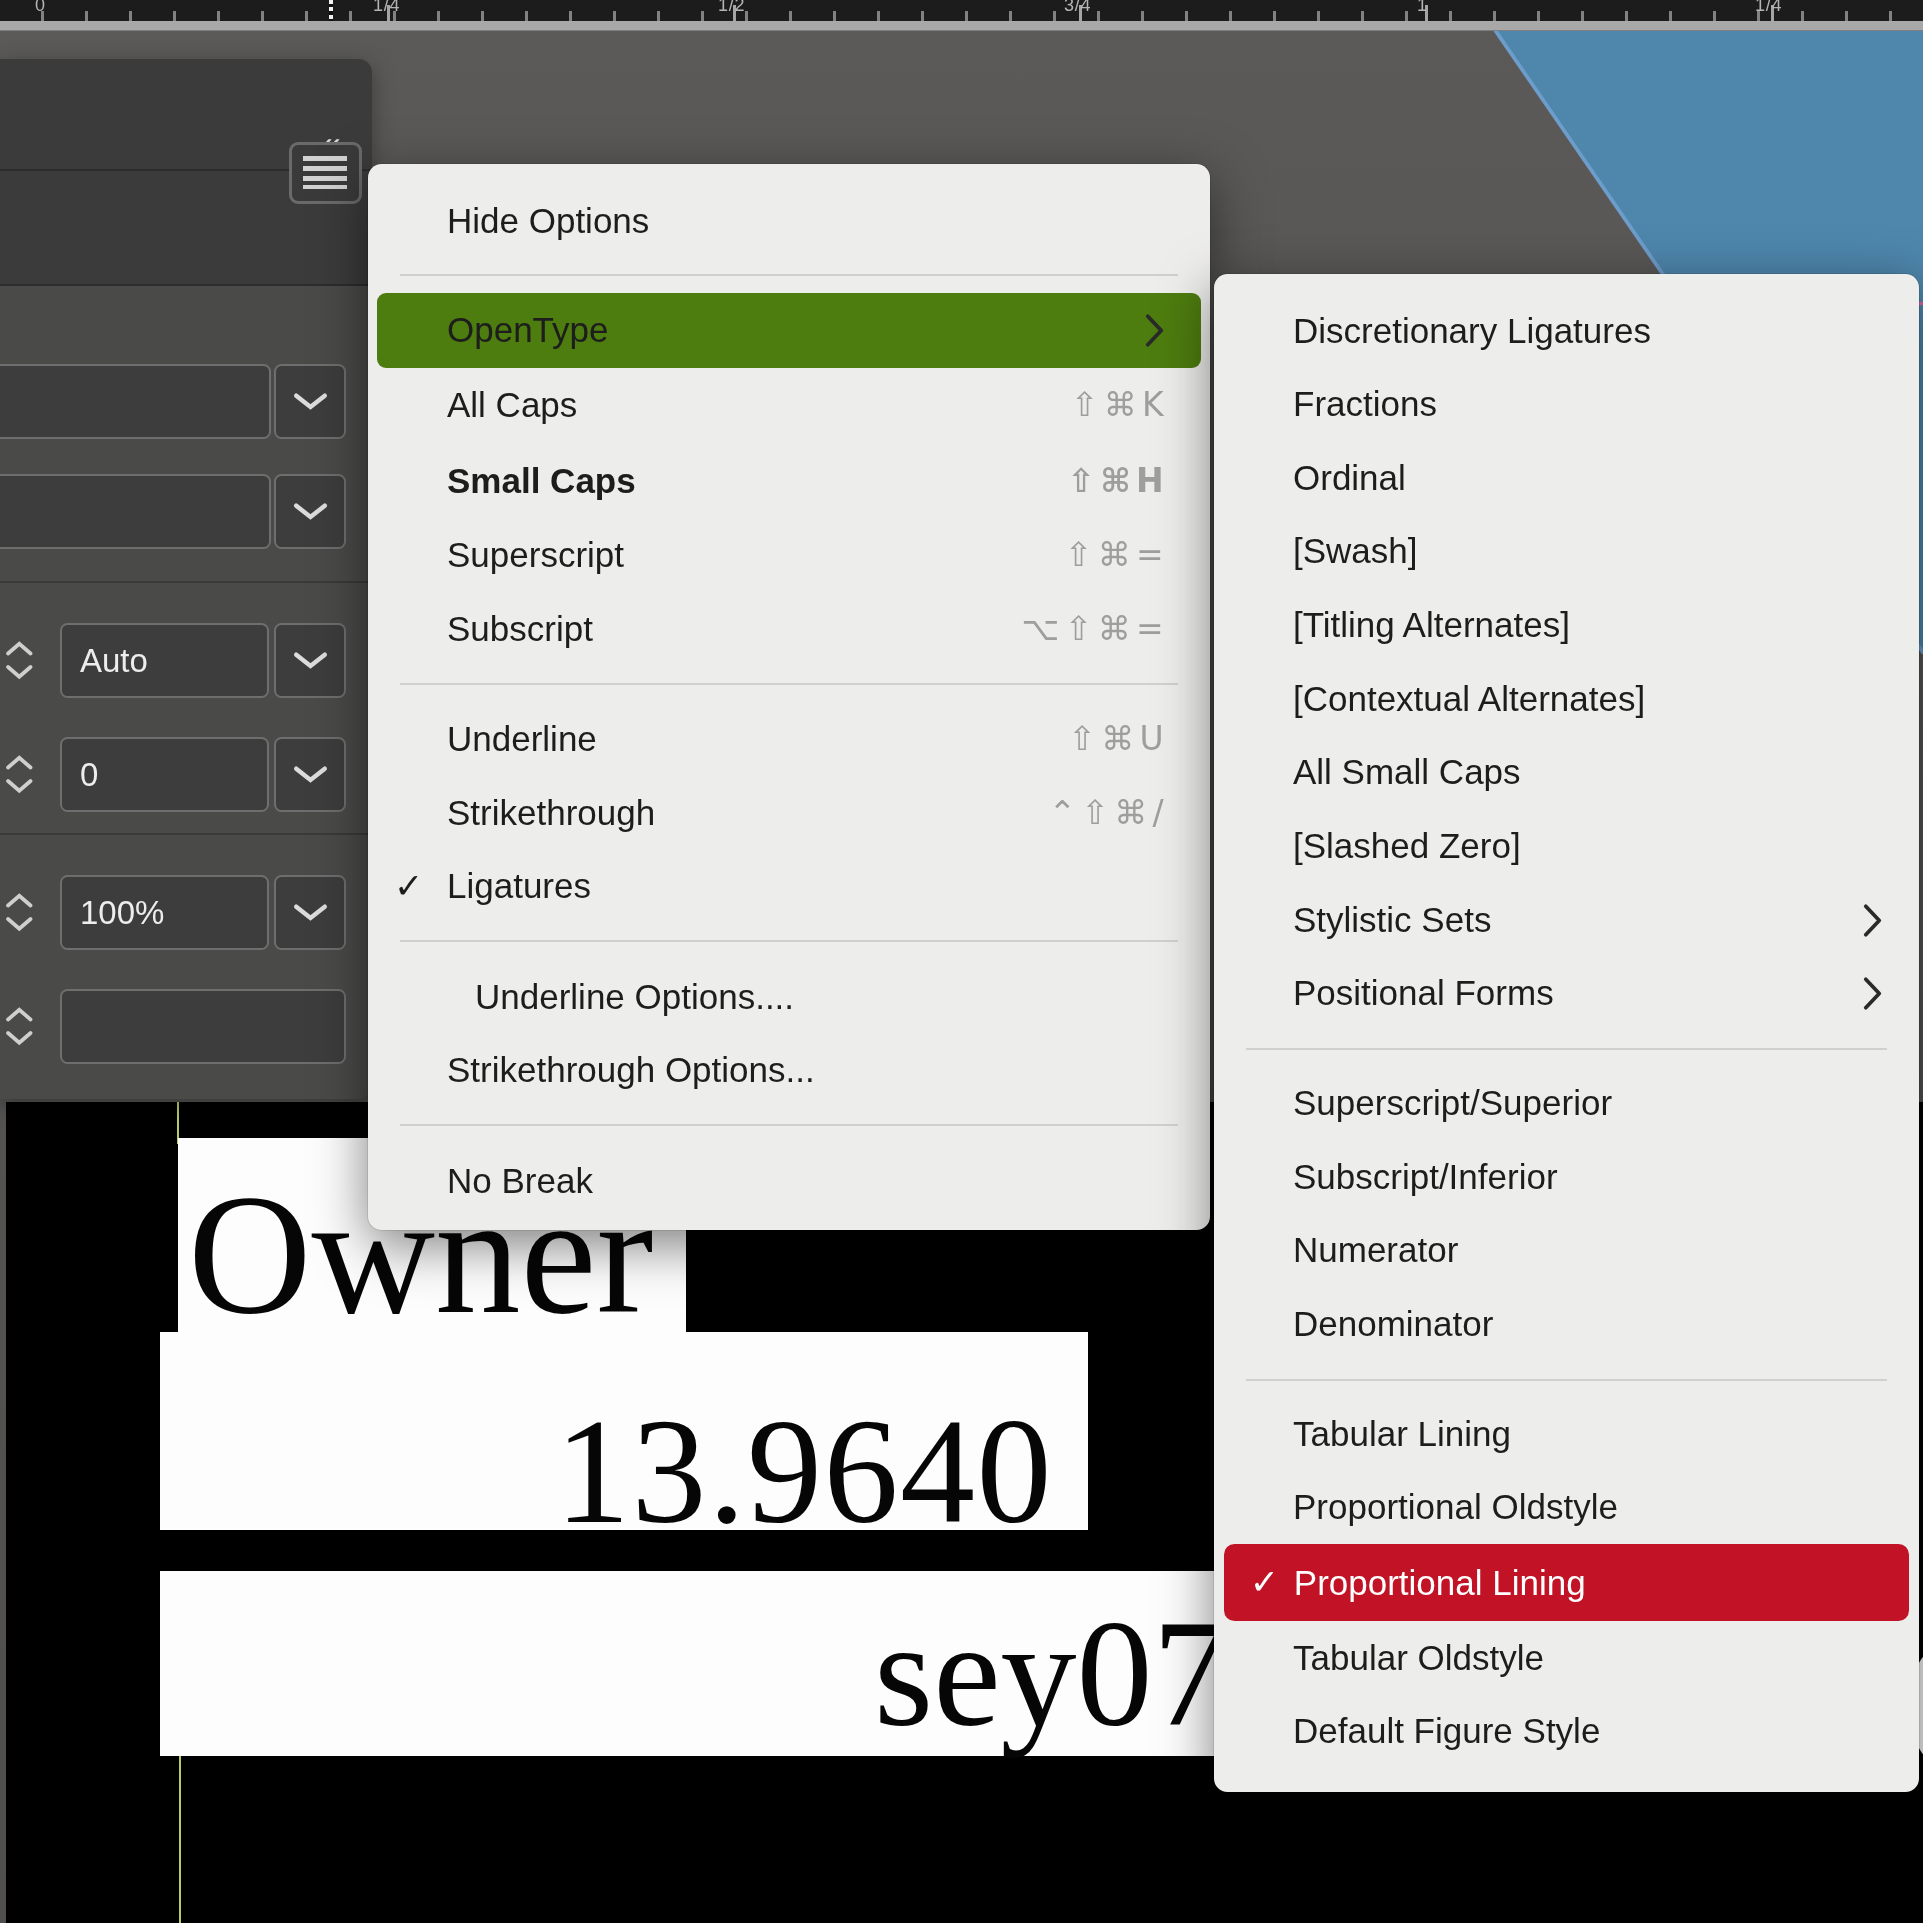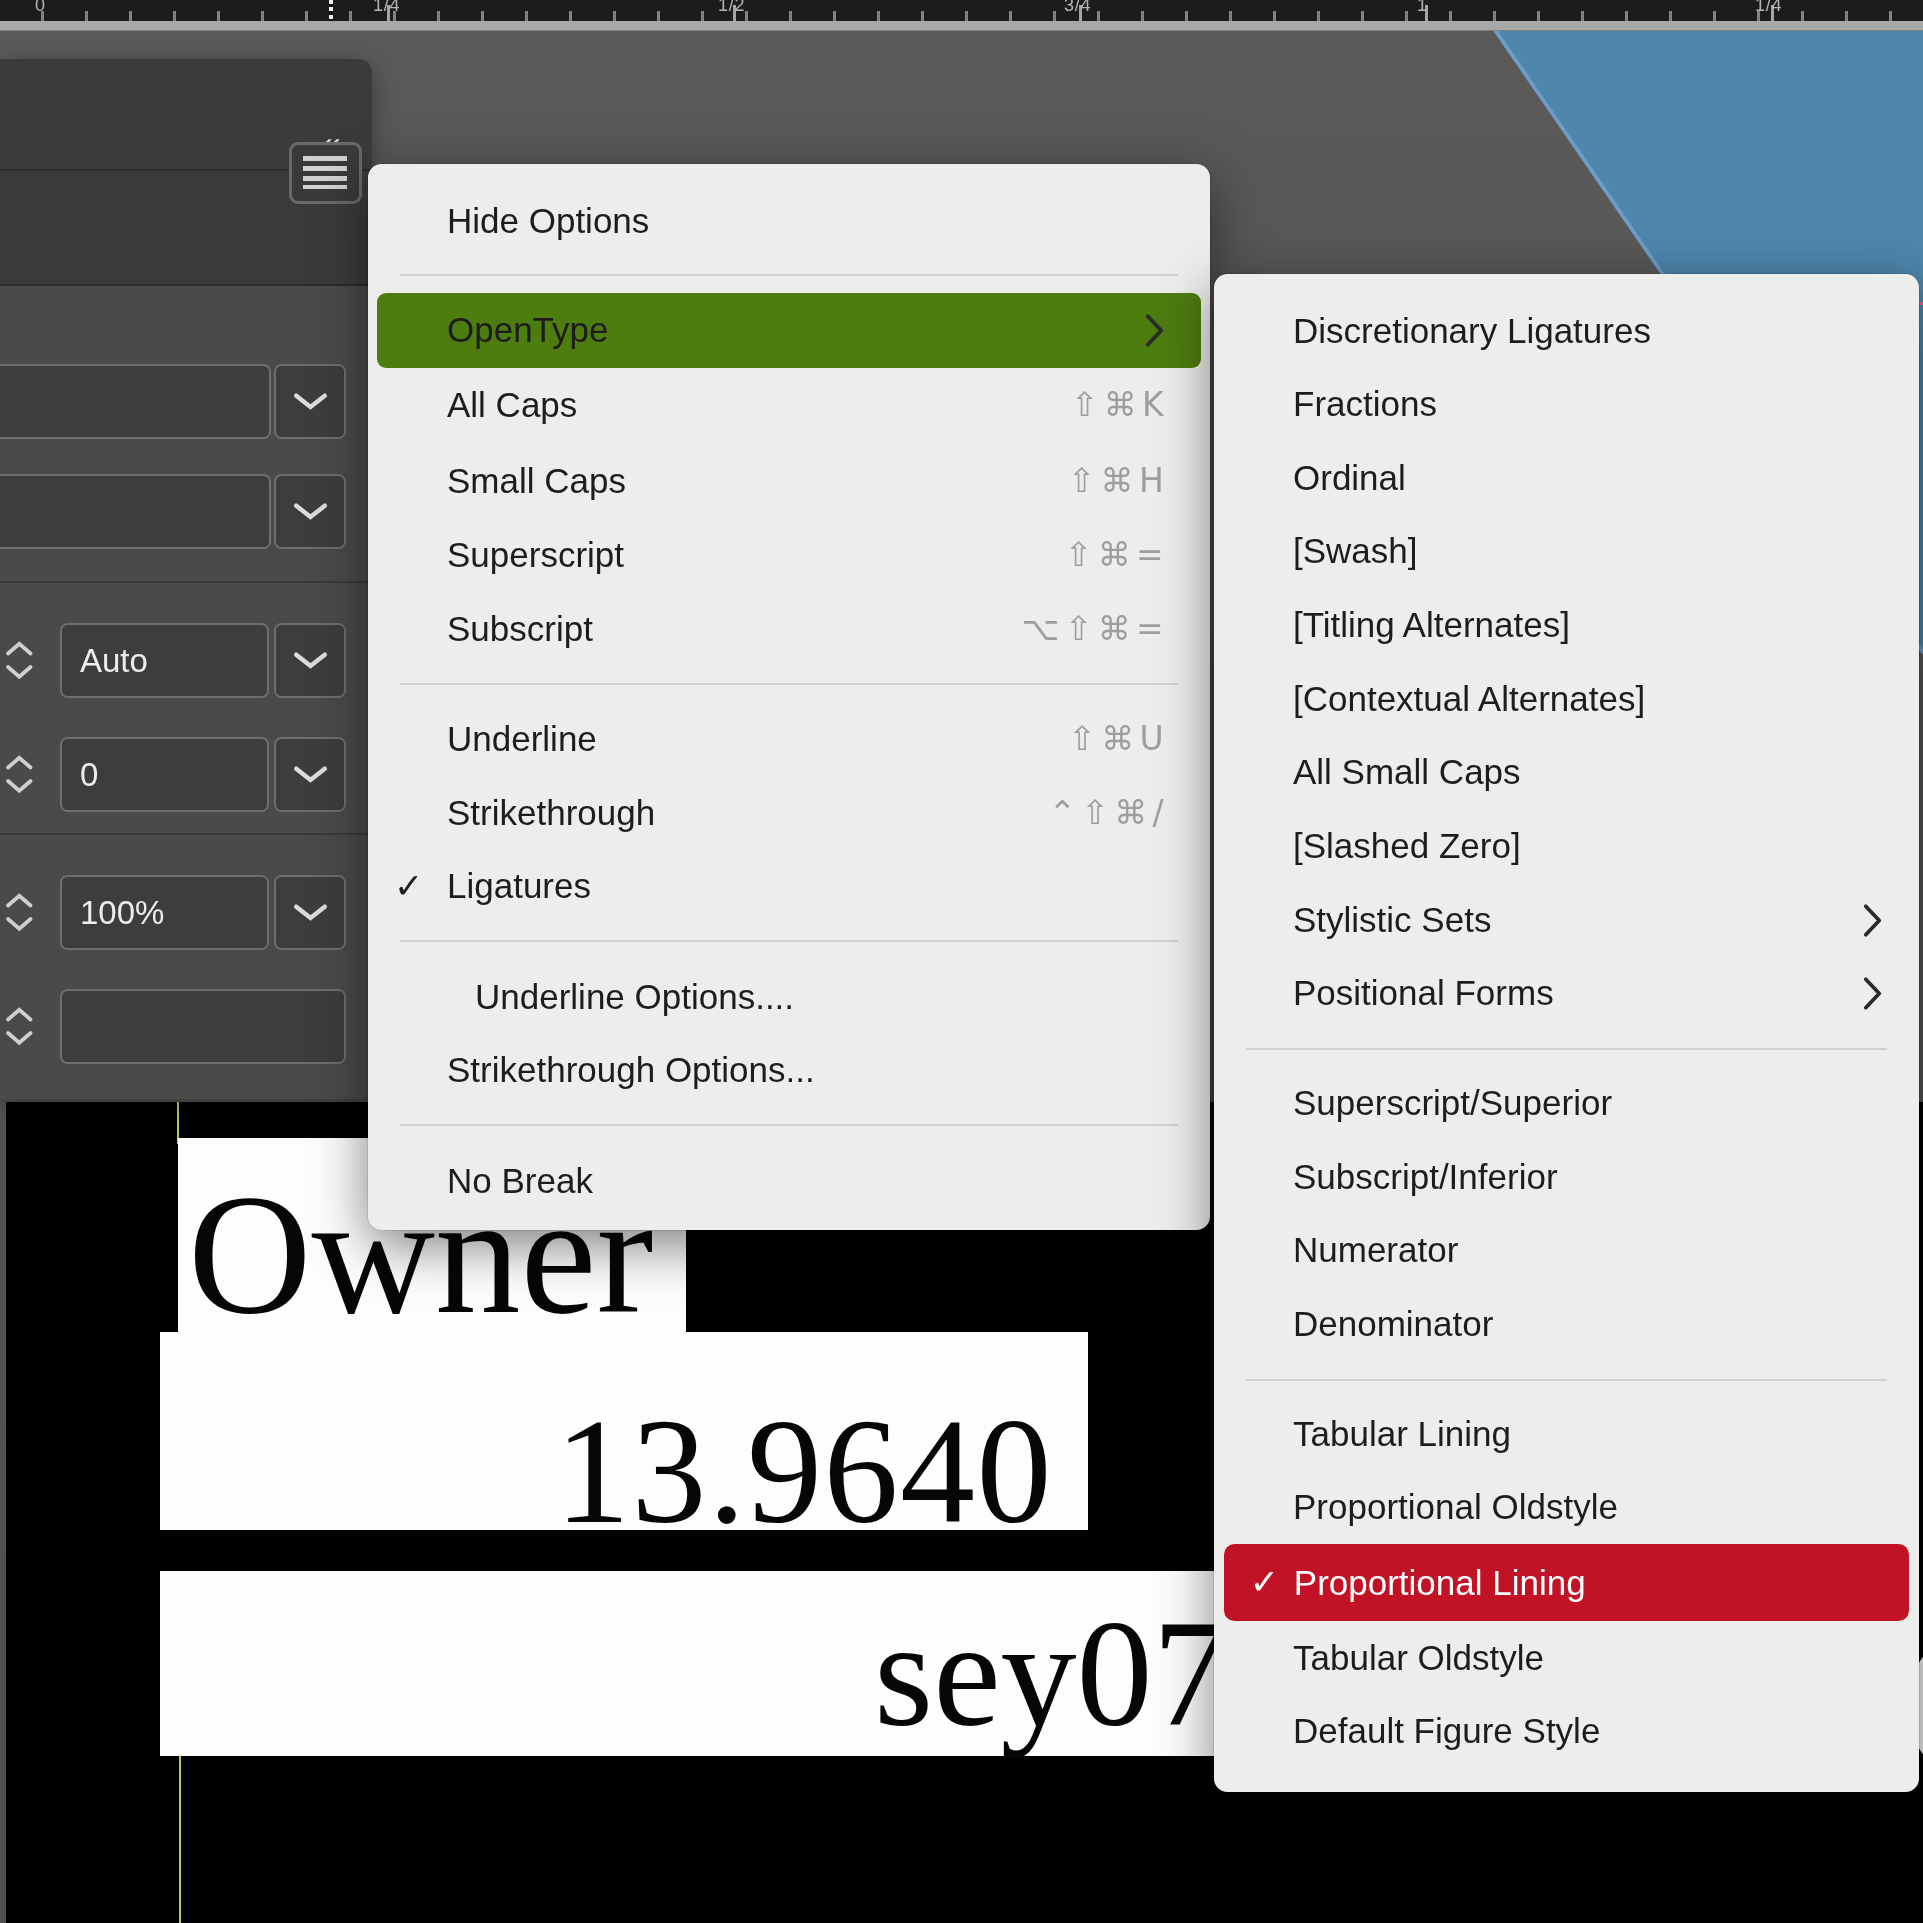--- a/index.html
+++ b/index.html
@@ -226,21 +226,21 @@
       <span class="mlabel">OpenType</span>
       <svg class="arrow-right" width="21" height="35" viewBox="0 0 28 46">
           <path d="M5 4 L23 23 L5 42" fill="none" stroke="#2a2a2a" stroke-width="5" stroke-linecap="round" stroke-linejoin="round"></path>
         </svg>
     </div>
 
     <div class="mrow" style="top:204px;">
       <span class="mlabel">All Caps</span>
       <span class="mshort">⇧⌘K</span>
     </div>
-    <div class="mrow" style="top:280px;">
+    <div class="mrow" style="top:280px;font-weight:bold;">
       <span class="mlabel">Small Caps</span>
       <span class="mshort">⇧⌘H</span>
     </div>
     <div class="mrow" style="top:354px;">
       <span class="mlabel">Superscript</span>
       <span class="mshort">⇧⌘=</span>
     </div>
     <div class="mrow" style="top:428px;">
       <span class="mlabel">Subscript</span>
       <span class="mshort">⌥⇧⌘=</span>

